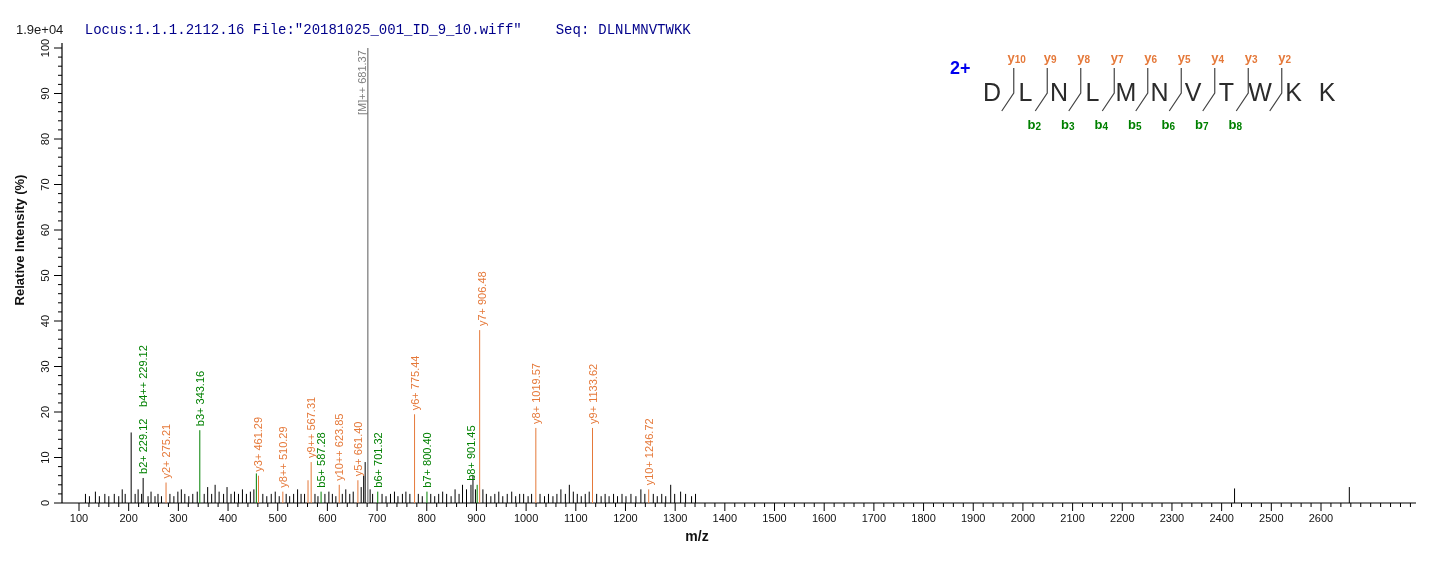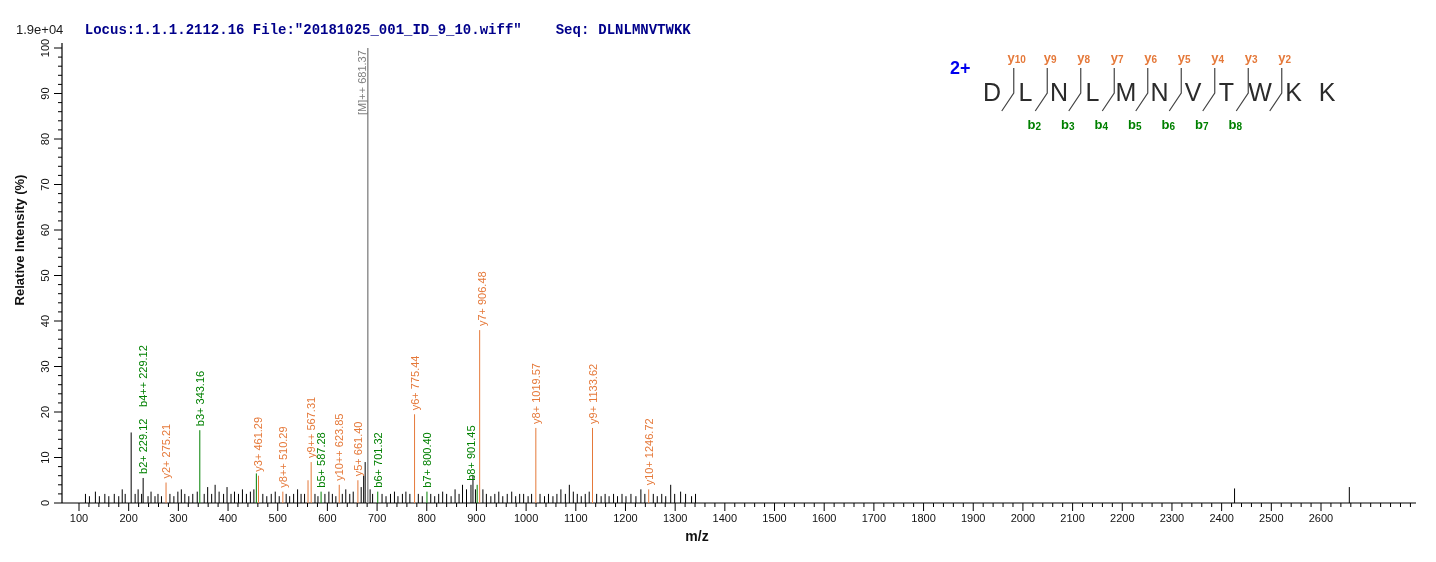--- a/index.html
+++ b/index.html
@@ -1,21 +1,21 @@
 <!DOCTYPE html>
 <html><head>
 <meta charset="utf-8">
 <title>Spectrum</title>
 <style>
   html,body{margin:0;padding:0;background:#fff;}
   body{width:1436px;height:562px;position:relative;overflow:hidden;
        font-family:"Liberation Sans","DejaVu Sans",sans-serif;}
   .header-bar{position:absolute;left:68px;top:6px;white-space:pre;
       font-family:"Liberation Mono","DejaVu Sans Mono",monospace;
-      font-weight:bold;font-size:14px;line-height:16px;}
+      font-weight:normal;font-size:14px;line-height:16px;}
   .header-bar .seq-label{margin-left:34px;}
   .header-bar .seq-value{margin-left:9px;}
   svg text{font-family:"Liberation Sans","DejaVu Sans",sans-serif;}
   #chart-svg{position:absolute;left:0;top:0;}
 </style>
 </head>
 <body>
 
 <div class="header-bar" style="color: rgb(0, 0, 139);">
   <span>Locus:1.1.1.2112.16 File:"20181025_001_ID_9_10.wiff"</span><span class="seq-label">Seq:</span><span class="seq-value">DLNLMNVTWKK</span>

